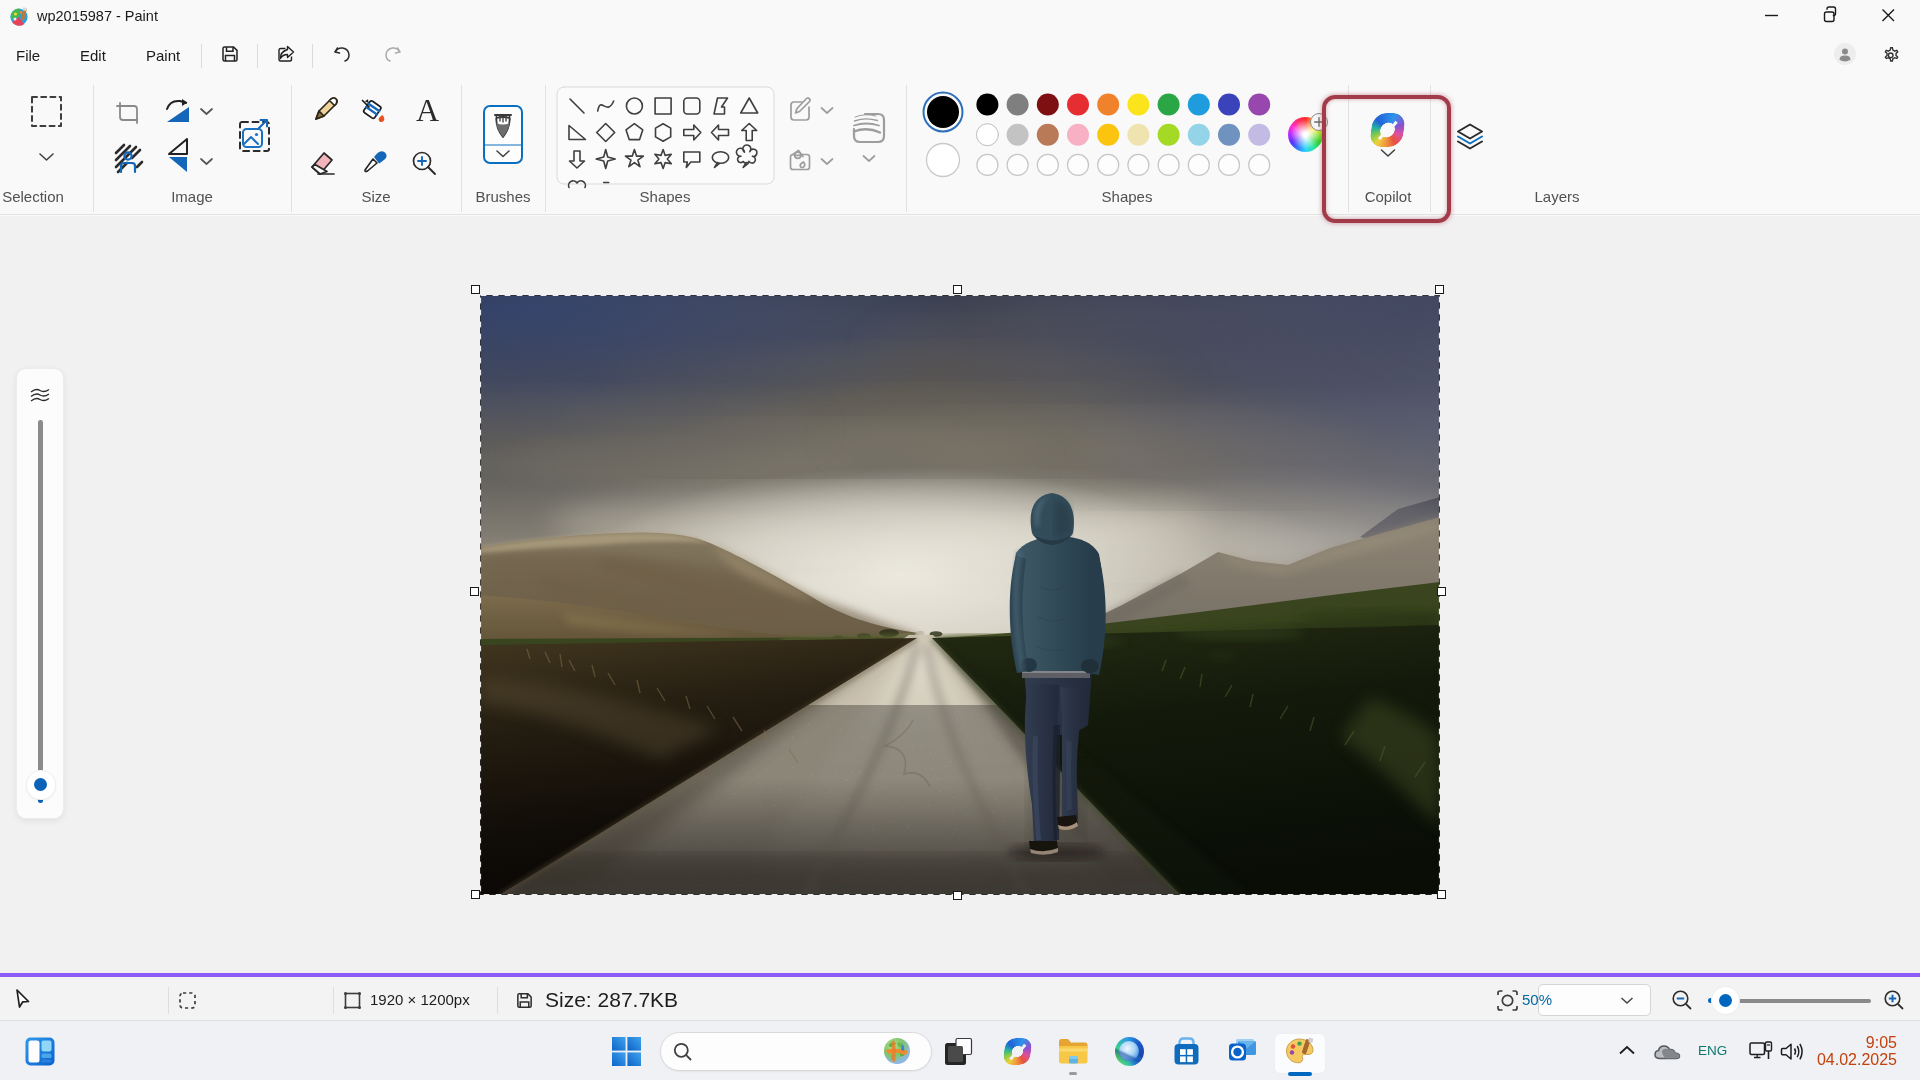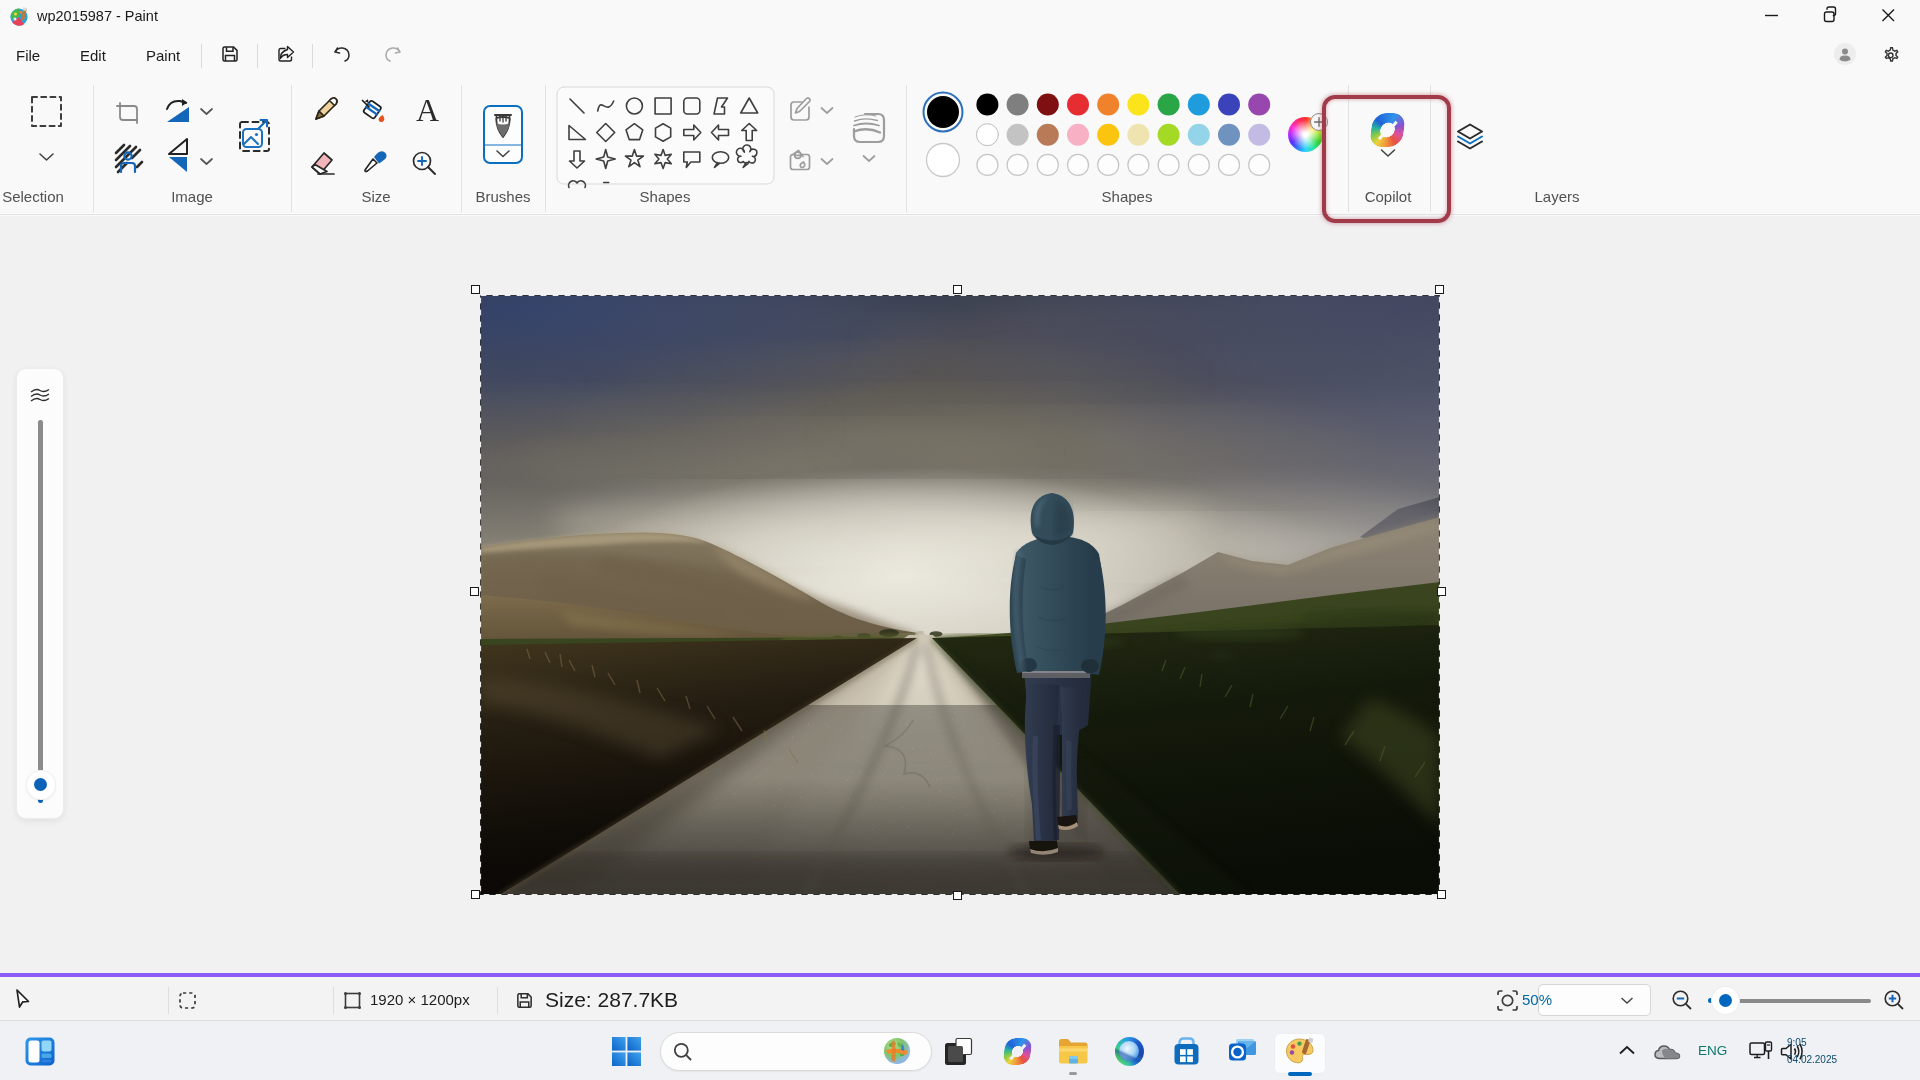--- a/index.html
+++ b/index.html
@@ -677,14 +677,14 @@
     <rect x="17.5" y="1" width="6" height="9" rx="1.2" fill="#eff1f4" stroke="#1d1d1d" stroke-width="1.4"></rect>
     <path d="M20.5 10 L20.5 18" stroke="#1d1d1d" stroke-width="1.6"></path>
     <path d="M19 4 L22 4" stroke="#1d1d1d" stroke-width="1.2"></path>
   </svg>
   <svg class="ico" style="left:1780px;top:20px" width="24" height="22" viewBox="0 0 24 22">
     <path d="M2.5 7.5 L6 7.5 L11 3.2 L11 18 L6 13.8 L2.5 13.8 Q1.5 13.8 1.5 12.8 L1.5 8.5 Q1.5 7.5 2.5 7.5 Z" fill="none" stroke="#1d1d1d" stroke-width="1.5" stroke-linejoin="round"></path>
     <path d="M14.5 7.5 Q16.5 10.6 14.5 13.7" stroke="#1d1d1d" stroke-width="1.5" fill="none"></path>
     <path d="M17.2 5 Q20.5 10.6 17.2 16.2" stroke="#1d1d1d" stroke-width="1.5" fill="none"></path>
     <path d="M19.9 2.8 Q24.3 10.6 19.9 18.4" stroke="#1d1d1d" stroke-width="1.5" fill="none"></path>
   </svg>
-  <div class="abs" style="right:23px;top:13px;width:110px;text-align:left;font-size:10px;line-height:17px;color:#0c4a6e">9:05<br>04.02.2025</div>
+  <div class="abs" style="right:23px;top:13px;width:110px;text-align:right;font-size:16px;line-height:17px;color:#c2410c">9:05<br>04.02.2025</div>
 </div>
 
 </body></html>

